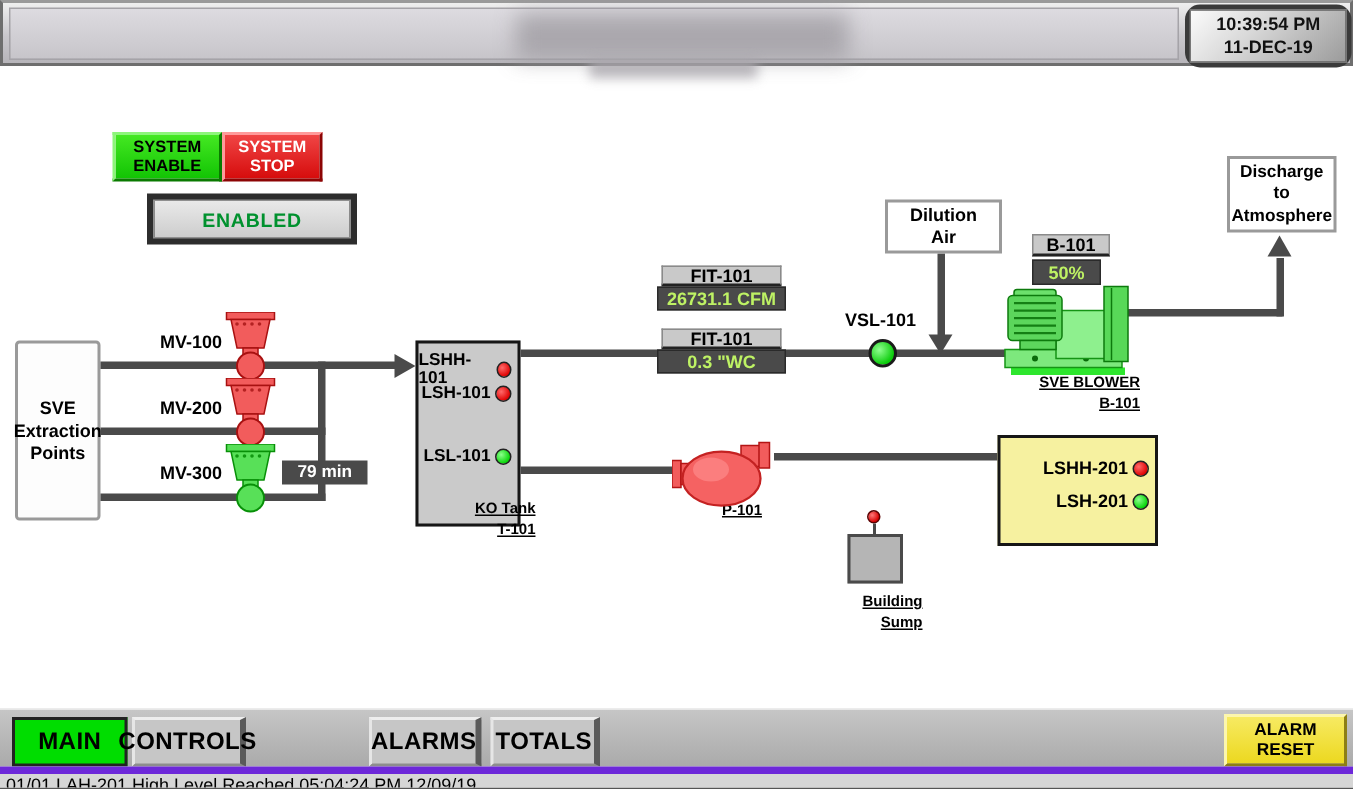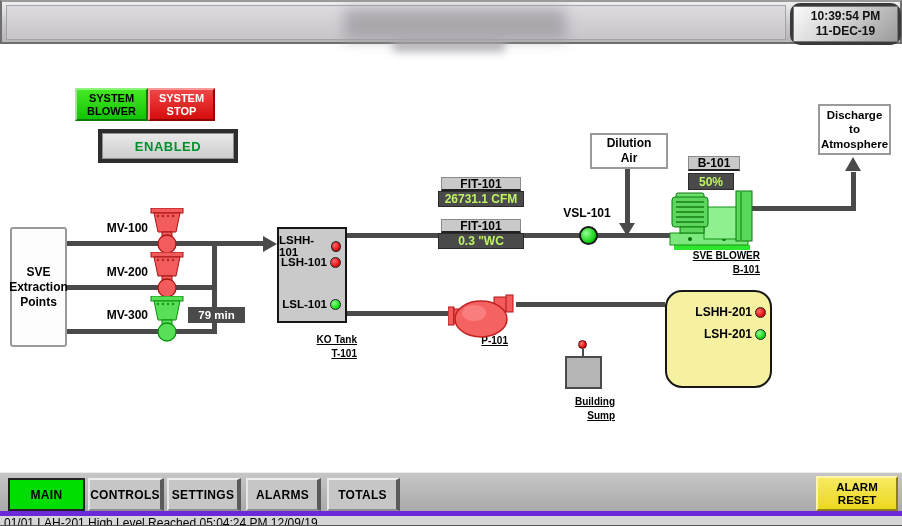--- a/index.html
+++ b/index.html
@@ -69,22 +69,22 @@
     display:flex; flex-direction:column; justify-content:center; align-items:center;
     font-weight:bold; font-size:12px; line-height:15px; text-align:center; }
 
   .valve-label { position:absolute; width:46px; text-align:right;
     font-weight:bold; font-size:12px; color:#000; }
   .timer-box { left:188px; top:307px; width:57px; height:16px;
     background:#4a4a4a; color:#fff; font-weight:bold; font-size:11.5px;
     display:flex; align-items:center; justify-content:center; z-index:3; }
 
   .tank { border:2px solid #161616; }
-  .ko-tank { left:277px; top:227px; width:70px; height:96px; background:#cacaca; }
-  .holding-tank { left:665px; top:290px; width:107px; height:98px; background:#f6f1a0;border-radius:17px; }
+  .ko-tank { left:277px; top:227px; width:70px; height:124px; background:#cacaca; }
+  .holding-tank { left:665px; top:290px; width:107px; height:74px; background:#f6f1a0; }
   .ind-row { position:absolute; right:4px; display:flex; align-items:center; gap:3px;
     font-weight:bold; font-size:11.5px; }
   .lamp { width:11px; height:11px; border-radius:50%; border:1px solid #222; }
   .lamp-red { background:radial-gradient(circle at 35% 35%, #ff6a6a, #e00505 70%); }
   .lamp-green { background:radial-gradient(circle at 35% 35%, #8cff8c, #0ad60a 70%); }
 
   .equip-label { position:absolute; text-align:right; font-weight:bold; font-size:10px;
     line-height:14px; text-decoration:underline; color:#000; }
 
   .readout-label { position:absolute; background:#c9c9c9; border:1px solid #8a8a8a;
@@ -112,21 +112,21 @@
   .sump-dot { left:578px; top:340px; width:9px; height:9px; border-radius:50%;
     background:radial-gradient(circle at 35% 35%, #ff7a7a, #d80404 70%); border:1px solid #5a0000; }
 
   
   .tabbar { left:0; top:472px; width:902px; height:39px;
     background:linear-gradient(#c6c6c6,#aaaaaa); border-top:1px solid #ececec; }
   .tab { position:absolute; top:5px; height:33px; background:#c6c6c6;
     border-top:2px solid #eeeeee; border-left:2px solid #e6e6e6;
     border-right:4px solid #5a5a5a; border-bottom:2px solid #8d8d8d;
     display:flex; align-items:center; justify-content:center;
-    font-weight:bold; font-size:12px; letter-spacing:.3px; cursor:pointer; }
+    font-weight:bold; font-size:16px; letter-spacing:.3px; cursor:pointer; }
   .tab-active { background:#00dd00; border-color:#222 #222 #222 #222; border-width:2px; }
   .alarm-reset { left:816px; top:476px; width:82px; height:35px;
     background:linear-gradient(#f7ea62,#ecd81f);
     border:2px solid; border-color:#fcf6ad #8d7f15 #8d7f15 #fcf6ad;
     display:flex; flex-direction:column; align-items:center; justify-content:center;
     font-weight:bold; font-size:11.5px; line-height:13px; color:#000; cursor:pointer; }
   .statusbar { left:0; top:511px; width:902px; height:15px;
     background:#d6d6d6; border-top:5px solid #6d28d9;
     font-size:12px; color:#000; line-height:14px; padding-left:4px; white-space:nowrap; }
 </style>
@@ -142,21 +142,21 @@
       <div class="clock-inner">
         <span>10:39:54 PM</span>
         <span>11-DEC-19</span>
       </div>
     </div>
   </div>
   <div class="abs redacted-sub"></div>
 
   <div class="abs btn btn-enable">
     <span>SYSTEM</span>
-    <span>BLOWER</span>
+    <span>ENABLE</span>
   </div>
   <div class="abs btn btn-stop">
     <span>SYSTEM</span>
     <span>STOP</span>
   </div>
   <div class="abs enabled-frame">
     <div class="enabled-inner">ENABLED</div>
   </div>
 
   <div class="abs sve-box">
@@ -300,21 +300,20 @@
     </div>
     <div class="ind-row" style="top:35px;font-size:12px">
       <span>LSH-201</span>
       <span class="lamp lamp-green"></span>
     </div>
   </div>
 
   <div class="abs tabbar">
     <div class="tab tab-active" style="left:8px;width:77px">MAIN</div>
     <div class="tab" style="left:88px;width:76px">CONTROLS</div>
-    <div class="tab" style="left:167px;width:74px">SETTINGS</div>
     <div class="tab" style="left:246px;width:75px">ALARMS</div>
     <div class="tab" style="left:327px;width:73px">TOTALS</div>
   </div>
   <div class="abs alarm-reset">
     <span>ALARM</span>
     <span>RESET</span>
   </div>
   <div class="abs statusbar">01/01 LAH-201 High Level Reached 05:04:24 PM 12/09/19</div>
 
 </div>

